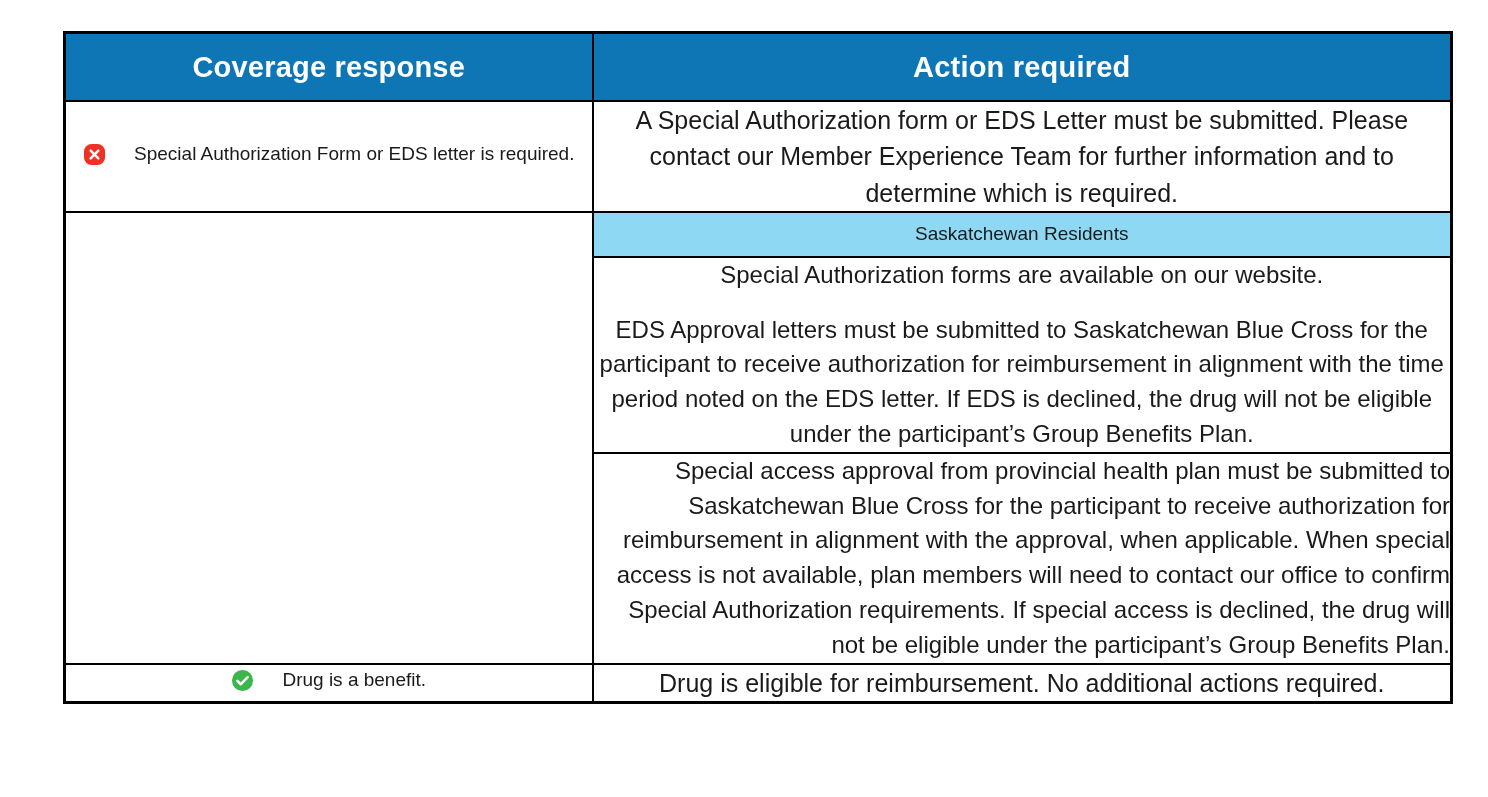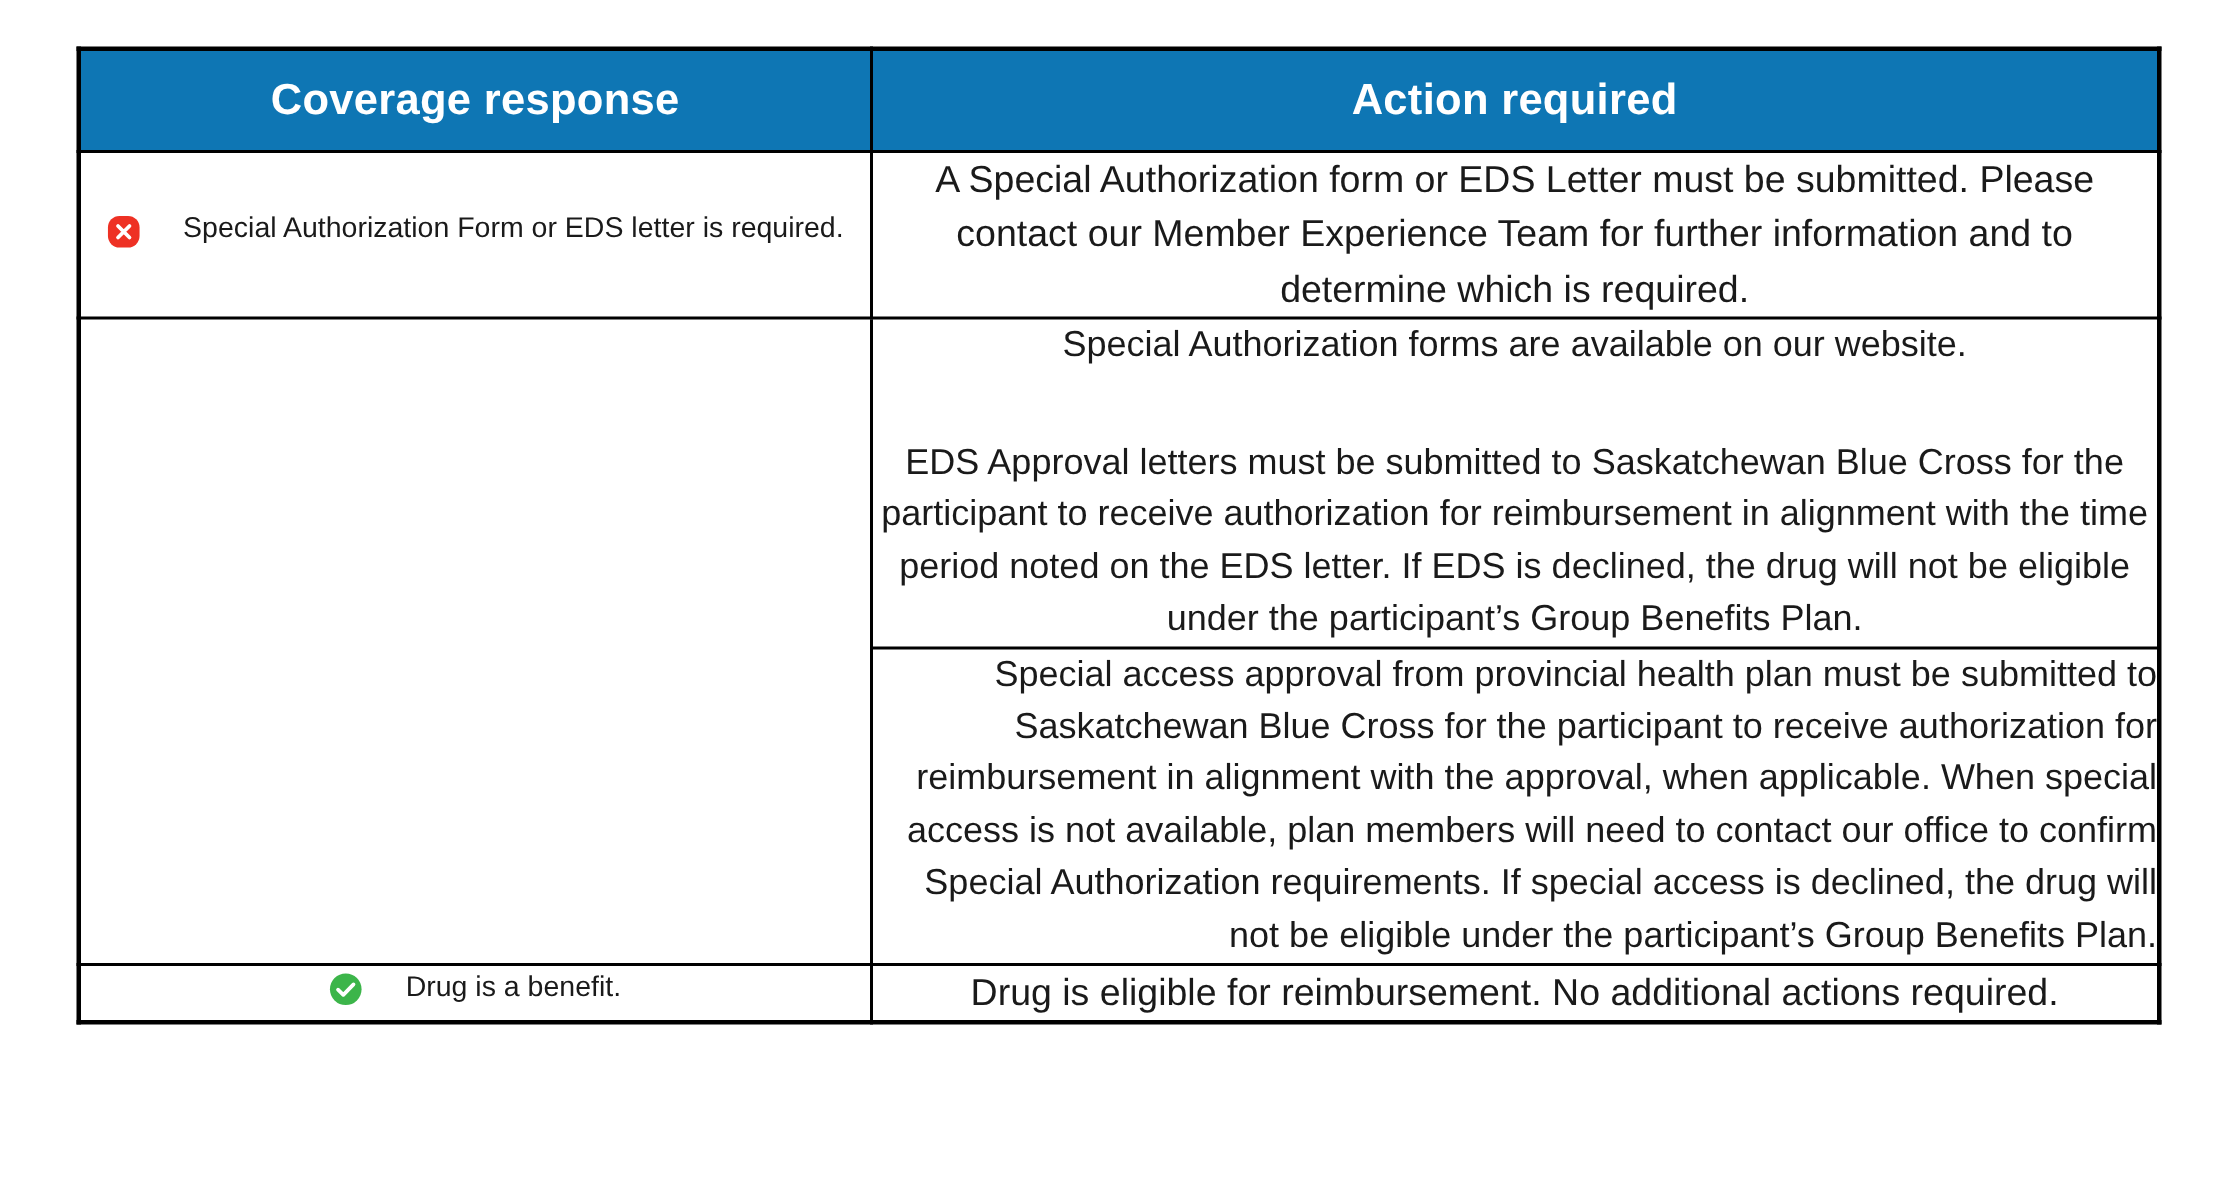--- a/index.html
+++ b/index.html
@@ -18,21 +18,21 @@
 
   .page {
     position: relative;
     width: 1488px;
     height: 797px;
     box-sizing: border-box;
   }
 
   .table-wrap {
     position: absolute;
-    left: 51px;
+    left: 63px;
     top: 31px;
     width: 1387px;
     height: 726px;
   }
 
   table.coverage-table {
     width: 1387px;
     border-collapse: collapse;
     table-layout: fixed;
     border: 3px solid #000000;
@@ -119,21 +119,21 @@
   }
 
   .sub-body-cell {
     text-align: center;
     font-size: 24px;
     line-height: 1.45;
     padding: 18px 24px 26px 24px;
     background: #ffffff;
   }
   .sub-body-cell p { margin: 0; }
-  .sub-body-cell p + p { margin-top: 44px; }
+  .sub-body-cell p + p { margin-top: 20px; }
 
   
   .status-icon {
     display: inline-block;
     width: 23px;
     height: 23px;
     flex: 0 0 auto;
     vertical-align: middle;
     position: relative;
     top: 1px;
@@ -175,20 +175,23 @@
           <td class="right-cell">
             <p>A Special Authorization form or EDS Letter must be submitted.  Please contact our Member Experience Team for further information and to determine which is required.</p>
           </td>
         </tr>
 
         <tr>
           <td class="left-cell left-cell-empty">&nbsp;</td>
           <td class="nest-host">
             <table class="sub-table">
               <tbody>
+                <tr>
+                  <td class="banner-cell">Saskatchewan Residents</td>
+                </tr>
                 <tr>
                   <td class="sub-body-cell">
                     <p>Special Authorization forms are available on our website.</p>
                     <p>EDS Approval letters must be submitted to Saskatchewan Blue Cross for the participant to receive authorization for reimbursement in alignment with the time period noted on the EDS letter. If EDS is declined, the drug will not be eligible under the participant’s Group Benefits Plan.</p>
                   </td>
                 </tr>
                 <tr>
                   <td class="sub-body-cell">
                     <p>Special access approval from provincial health plan must be submitted to Saskatchewan Blue Cross for the participant to receive authorization for reimbursement in alignment with the approval, when applicable. When special access is not available, plan members will need to contact our office to confirm Special Authorization requirements. If special access is declined, the drug will not be eligible under the participant’s Group Benefits Plan.</p>
                   </td>

